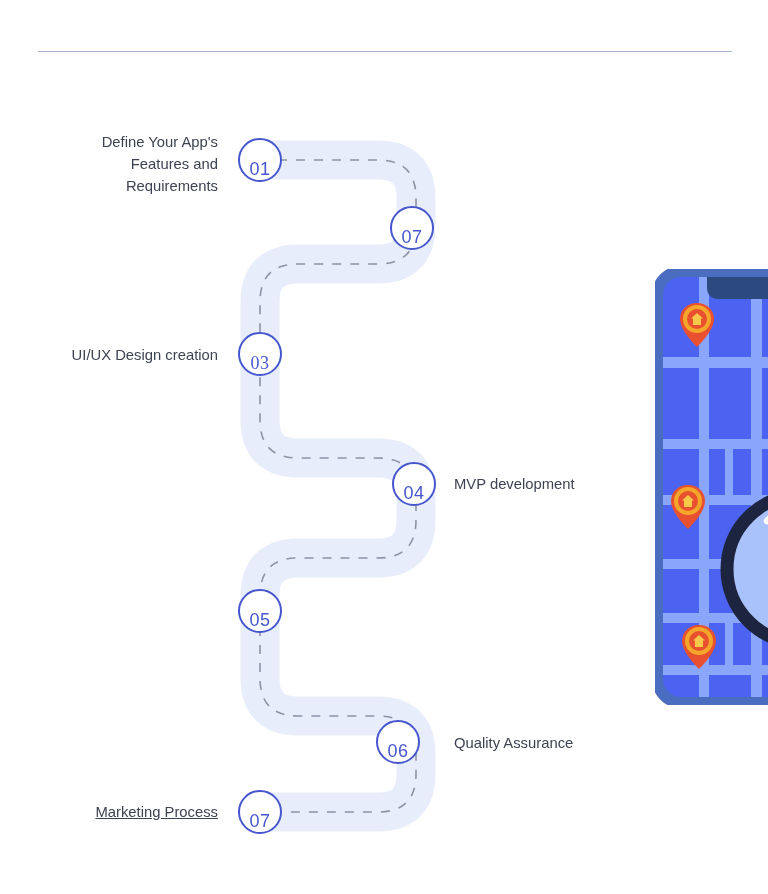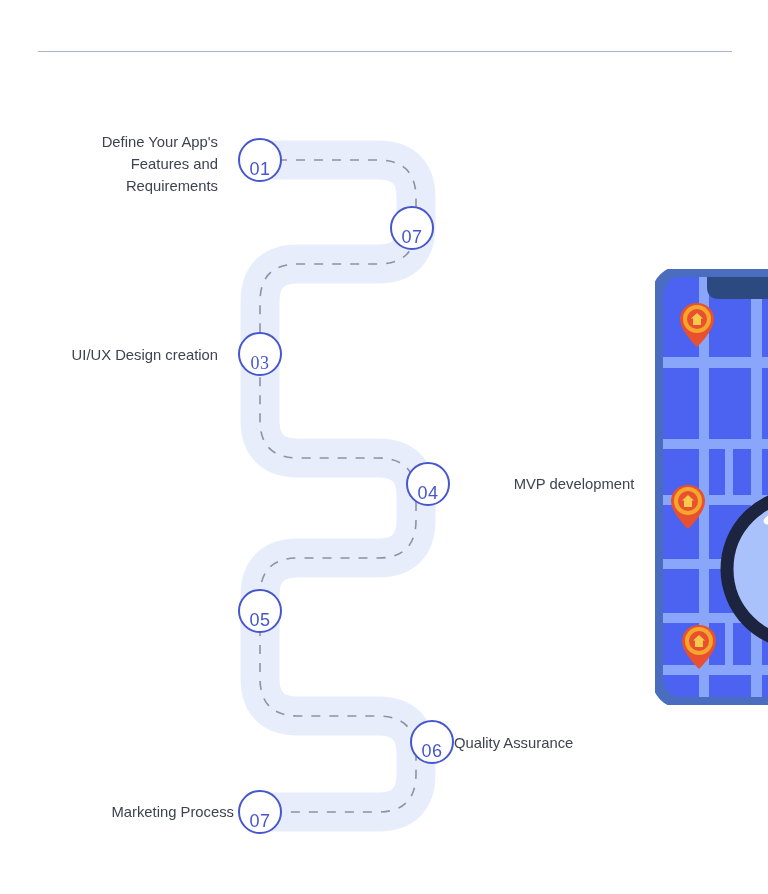--- a/index.html
+++ b/index.html
@@ -158,35 +158,35 @@
 
   <div class="step-badge" style="left:390px; top:206px;">
     <span>07</span>
   </div>
 
   <div class="step-label right-align" style="left:20px; top:344px; width:198px;">UI/UX Design creation</div>
   <div class="step-badge" style="left:238px; top:332px;font-family:Liberation Serif, serif;">
     <span>03</span>
   </div>
 
-  <div class="step-badge" style="left:406px; top:462px;">
+  <div class="step-badge" style="left:392px; top:462px;">
     <span>04</span>
   </div>
-  <div class="step-label" style="left:454px; top:473px; width:240px;text-align:center;">MVP development</div>
+  <div class="step-label" style="left:454px; top:473px; width:240px;">MVP development</div>
 
   <div class="step-badge" style="left:238px; top:589px;">
     <span>05</span>
   </div>
 
-  <div class="step-badge" style="left:410px; top:720px;">
+  <div class="step-badge" style="left:376px; top:720px;">
     <span>06</span>
   </div>
   <div class="step-label" style="left:454px; top:732px; width:240px;">Quality Assurance</div>
 
-  <div class="step-label right-align" style="left:54px; top:801px; width:180px;">Marketing Process</div>
+  <div class="step-label right-align" style="left:38px; top:801px; width:180px;text-decoration:underline;">Marketing Process</div>
   <div class="step-badge" style="left:238px; top:790px;">
     <span>07</span>
   </div>
 
   <svg id="phone" viewBox="0 0 160 436" width="160" height="436">
     <defs>
       <clipPath id="screenClip">
         <rect x="8" y="8" width="152" height="420" rx="18" ry="18"></rect>
       </clipPath>
       <clipPath id="bodyClip">

